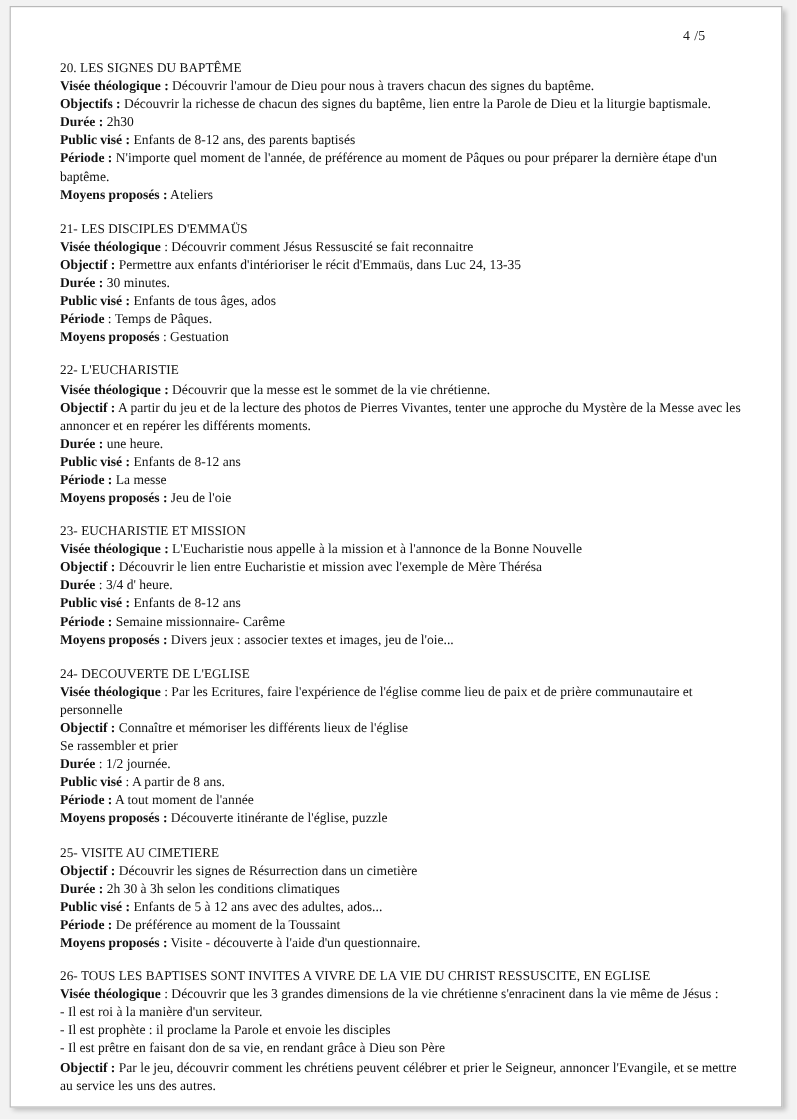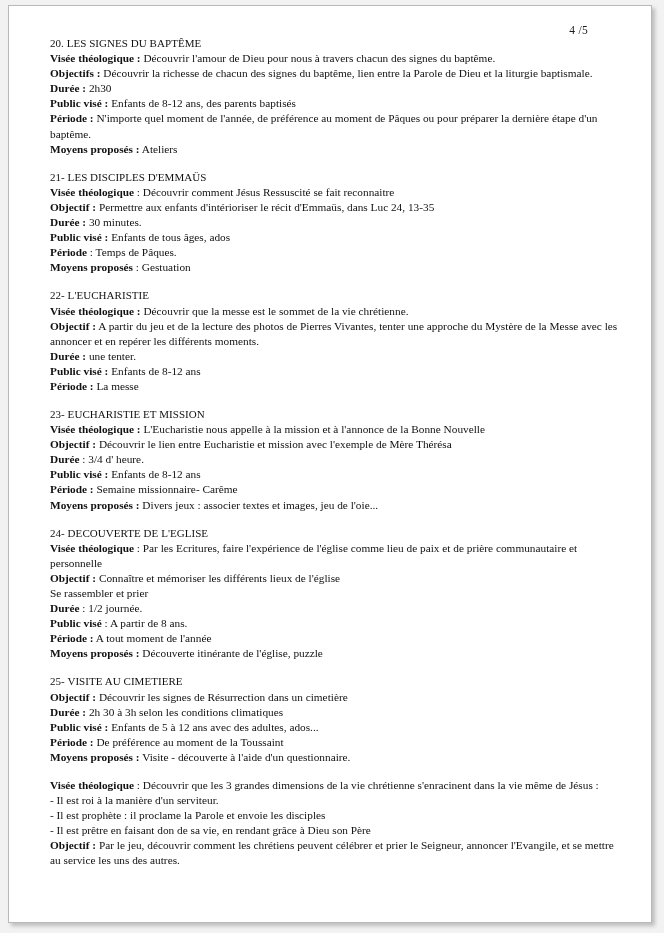--- a/index.html
+++ b/index.html
@@ -39,20 +39,21 @@
     height: 916px;
     padding: 18px 30px 10px 41px;
     box-sizing: border-box;
   }
   .page-number {
     text-align: right;
     font-size: 11.5px;
     color: #1a1a1a;
     letter-spacing: 0.3px;
     padding-right: 33px;
+    margin-bottom: 14px;
   }
   .doc-body {
     font-size: 11.3px;
     line-height: 1.335;
     color: #111111;
     text-align: left;
   }
   .section {
     margin-bottom: 13px;
   }
@@ -110,23 +111,24 @@
               <p class="field-line"><span class="field-label">Objectif :</span><span class="field-value"> Permettre aux enfants d'intérioriser le récit d'Emmaüs, dans Luc 24, 13-35</span></p>
               <p class="field-line"><span class="field-label">Durée :</span><span class="field-value"> 30 minutes.</span></p>
               <p class="field-line"><span class="field-label">Public visé :</span><span class="field-value"> Enfants de tous âges, ados</span></p>
               <p class="field-line"><span class="field-label">Période</span><span class="field-value"> : Temps de Pâques.</span></p>
               <p class="field-line"><span class="field-label">Moyens proposés</span><span class="field-value"> : Gestuation</span></p>
             </div>
             <div class="section">
               <div class="section-heading">22- L'EUCHARISTIE</div>
               <p class="field-line"><span class="field-label">Visée théologique :</span><span class="field-value"> Découvrir que la messe est le sommet de la vie chrétienne.</span></p>
               <p class="field-line"><span class="field-label">Objectif :</span><span class="field-value"> A partir du jeu et de la lecture des photos de Pierres Vivantes, tenter une approche du Mystère de la Messe avec les annoncer et en repérer les différents moments.</span></p>
-              <p class="field-line"><span class="field-label">Durée :</span><span class="field-value"> une tenter.</span></p>
+              <p class="field-line"><span class="field-label">Durée :</span><span class="field-value"> une heure.</span></p>
               <p class="field-line"><span class="field-label">Public visé :</span><span class="field-value"> Enfants de 8-12 ans</span></p>
               <p class="field-line"><span class="field-label">Période :</span><span class="field-value"> La messe</span></p>
+              <p class="field-line"><span class="field-label">Moyens proposés :</span><span class="field-value"> Jeu de l'oie</span></p>
             </div>
             <div class="section">
               <div class="section-heading">23- EUCHARISTIE ET MISSION</div>
               <p class="field-line"><span class="field-label">Visée théologique :</span><span class="field-value"> L'Eucharistie nous appelle à la mission et à l'annonce de la Bonne Nouvelle</span></p>
               <p class="field-line"><span class="field-label">Objectif :</span><span class="field-value"> Découvrir le lien entre Eucharistie et mission avec l'exemple de Mère Thérésa</span></p>
               <p class="field-line"><span class="field-label">Durée</span><span class="field-value"> : 3/4 d' heure.</span></p>
               <p class="field-line"><span class="field-label">Public visé :</span><span class="field-value"> Enfants de 8-12 ans</span></p>
               <p class="field-line"><span class="field-label">Période :</span><span class="field-value"> Semaine missionnaire- Carême</span></p>
               <p class="field-line"><span class="field-label">Moyens proposés :</span><span class="field-value"> Divers jeux : associer textes et images, jeu de l'oie...</span></p>
             </div>
@@ -142,20 +144,21 @@
             </div>
             <div class="section">
               <div class="section-heading">25- VISITE AU CIMETIERE</div>
               <p class="field-line"><span class="field-label">Objectif :</span><span class="field-value"> Découvrir les signes de Résurrection dans un cimetière</span></p>
               <p class="field-line"><span class="field-label">Durée :</span><span class="field-value"> 2h 30 à 3h selon les conditions climatiques</span></p>
               <p class="field-line"><span class="field-label">Public visé :</span><span class="field-value"> Enfants de 5 à 12 ans avec des adultes, ados...</span></p>
               <p class="field-line"><span class="field-label">Période :</span><span class="field-value"> De préférence au moment de la Toussaint</span></p>
               <p class="field-line"><span class="field-label">Moyens proposés :</span><span class="field-value"> Visite - découverte à l'aide d'un questionnaire.</span></p>
             </div>
             <div class="section">
+              <div class="section-heading">26- TOUS LES BAPTISES SONT INVITES A VIVRE DE LA VIE DU CHRIST RESSUSCITE, EN EGLISE</div>
               <p class="field-line"><span class="field-label">Visée théologique</span><span class="field-value"> : Découvrir que les 3 grandes dimensions de la vie chrétienne s'enracinent dans la vie même de Jésus :</span></p>
               <p class="plain-line"><span class="field-value">- Il est roi à la manière d'un serviteur.</span></p>
               <p class="plain-line"><span class="field-value">- Il est prophète : il proclame la Parole et envoie les disciples</span></p>
               <p class="plain-line"><span class="field-value">- Il est prêtre en faisant don de sa vie, en rendant grâce à Dieu son Père</span></p>
               <p class="field-line"><span class="field-label">Objectif :</span><span class="field-value"> Par le jeu, découvrir comment les chrétiens peuvent célébrer et prier le Seigneur, annoncer l'Evangile, et se mettre au service les uns des autres.</span></p>
             </div>
           </div>
 
         <div class="tail-row">
           

